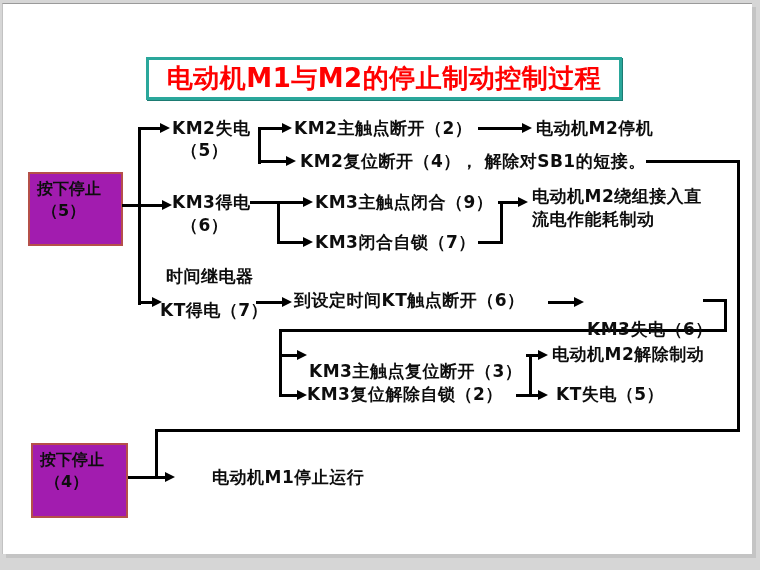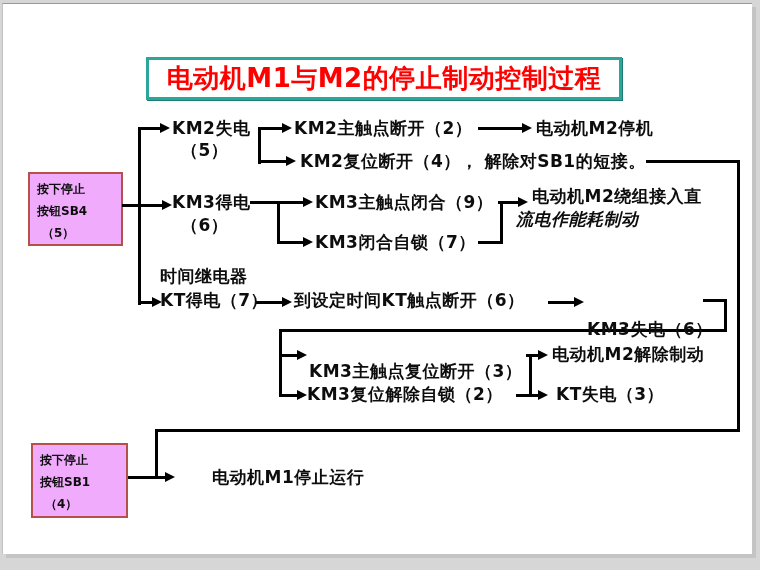--- a/index.html
+++ b/index.html
@@ -19,22 +19,22 @@
     border:3px solid #2aa79b;background:#ffffff;
     display:flex;align-items:center;justify-content:center;
     box-shadow:1px 1px 0 #1d7b72;
     margin-top:28px;
   }
   .title-text{
     color:#ff0000;font-size:26px;font-weight:bold;white-space:nowrap;
     letter-spacing:0.5px;
   }
   .red-box{
-    position:absolute;background:#f0abfc;border:2px solid #b5504a;
-    font-size:12px;font-weight:bold;color:#0d0d0d;
+    position:absolute;background:#a21caf;border:2px solid #b5504a;
+    font-size:16px;font-weight:bold;color:#0d0d0d;
     line-height:22px;padding:4px 0 0 7px;box-sizing:border-box;
   }
   .red-box .num{padding-left:5px;}
   .t{
     position:absolute;font-size:17px;font-weight:bold;color:#0d0d0d;
     white-space:nowrap;letter-spacing:0.5px;line-height:20px;
   }
   .ln{position:absolute;background:#000000;}
   .ar{
     position:absolute;width:0;height:0;
@@ -46,27 +46,25 @@
 <body>
 
 <div class="slide"></div>
 
 <div class="title-box">
   <span class="title-text">电动机M1与M2的停止制动控制过程</span>
 </div>
 
 <div class="red-box" style="left:28px;top:172px;width:95px;height:74px;">
   <div>按下停止</div>
-  <div>按钮SB4</div>
   <div class="num">（5）</div>
 </div>
 
 <div class="red-box" style="left:31px;top:443px;width:97px;height:75px;">
   <div>按下停止</div>
-  <div>按钮SB1</div>
   <div class="num">（4）</div>
 </div>
 
 <div class="ln" style="left:122px;top:204px;width:40px;height:3px;"></div>
 <div class="ar" style="left:162px;top:200px;"></div>
 <div class="ln" style="left:138px;top:127px;width:3px;height:178px;"></div>
 <div class="ln" style="left:138px;top:127px;width:22px;height:3px;"></div>
 <div class="ar" style="left:160px;top:123px;"></div>
 <div class="ln" style="left:138px;top:301px;width:14px;height:3px;"></div>
 <div class="ar" style="left:152px;top:297px;"></div>
@@ -121,26 +119,26 @@
 <span class="t" style="left:172px;top:118px;">KM2失电</span>
 <span class="t" style="left:181px;top:140px;">（5）</span>
 <span class="t" style="left:294px;top:118px;">KM2主触点断开（2）</span>
 <span class="t" style="left:536px;top:118px;">电动机M2停机</span>
 <span class="t" style="left:300px;top:151px;">KM2复位断开（4）， 解除对SB1的短接。</span>
 
 <span class="t" style="left:172px;top:192px;">KM3得电</span>
 <span class="t" style="left:181px;top:215px;">（6）</span>
 <span class="t" style="left:315px;top:192px;">KM3主触点闭合（9）</span>
 <span class="t" style="left:532px;top:186px;">电动机M2绕组接入直</span>
-<span class="t" style="left:516px;top:209px;font-style:italic;">流电作能耗制动</span>
+<span class="t" style="left:532px;top:209px;">流电作能耗制动</span>
 <span class="t" style="left:315px;top:232px;">KM3闭合自锁（7）</span>
 
-<span class="t" style="left:152px;top:266px;padding-left:8px;">时间继电器</span>
-<span class="t" style="left:160px;top:290px;text-align:center;">KT得电（7）</span>
+<span class="t" style="left:158px;top:266px;padding-left:8px;">时间继电器</span>
+<span class="t" style="left:160px;top:300px;text-align:center;">KT得电（7）</span>
 <span class="t" style="left:294px;top:290px;">到设定时间KT触点断开（6）</span>
 <span class="t" style="left:587px;top:290px;margin-top:29px;">KM3失电（6）</span>
 
 <span class="t" style="left:309px;top:344px;margin-top:17px;">KM3主触点复位断开（3）</span>
 <span class="t" style="left:552px;top:344px;">电动机M2解除制动</span>
 <span class="t" style="left:307px;top:384px;">KM3复位解除自锁（2）</span>
-<span class="t" style="left:556px;top:384px;">KT失电（3）</span>
+<span class="t" style="left:556px;top:384px;">KT失电（5）</span>
 
 <span class="t" style="left:176px;top:467px;padding-left:36px;">电动机M1停止运行</span>
 
 </body></html>

